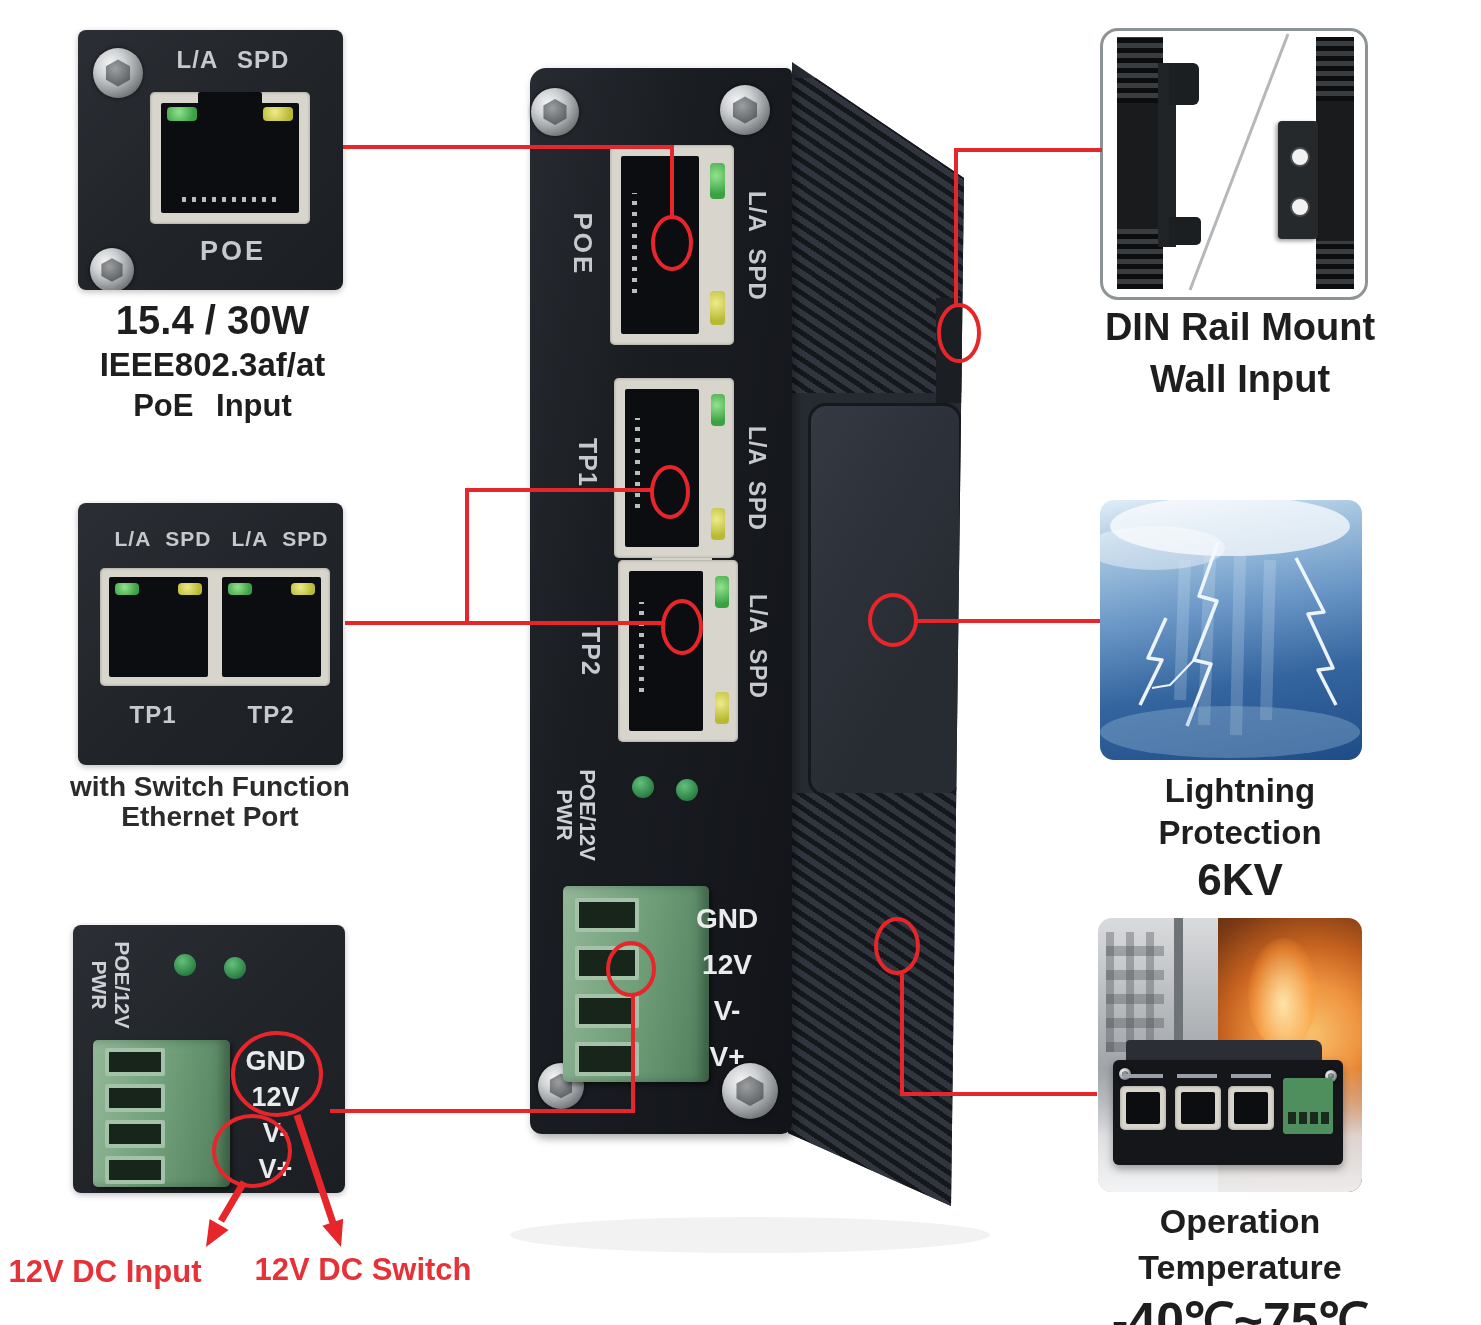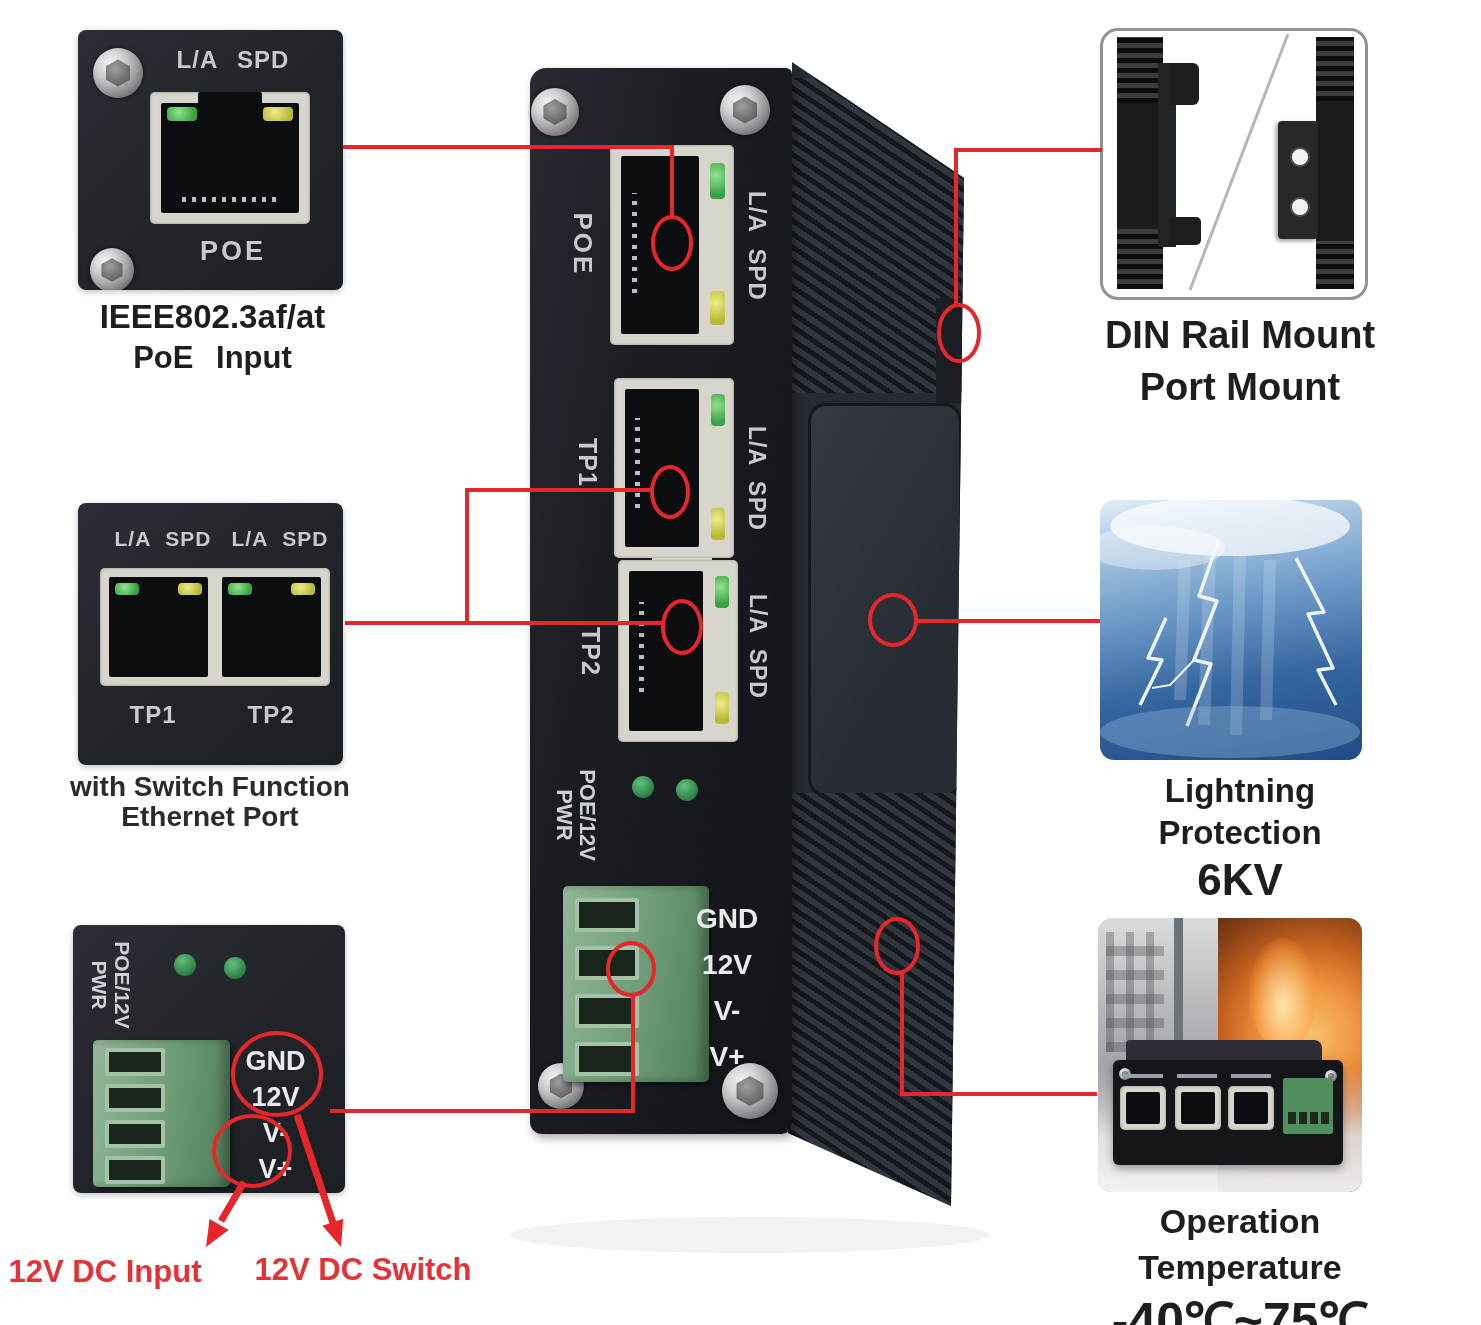--- a/index.html
+++ b/index.html
@@ -45,20 +45,21 @@
     <div class="rj45" style="left:72px;top:62px;width:160px;height:132px;">
       <div class="port" style="left:11px;top:11px;right:11px;bottom:11px;"></div>
       <div class="port" style="left:48px;top:0;width:64px;height:14px;"></div>
       <div class="led led-g" style="left:17px;top:15px;width:30px;height:14px;"></div>
       <div class="led led-y" style="right:17px;top:15px;width:30px;height:14px;"></div>
       <div class="pins-h" style="left:32px;bottom:22px;width:98px;"></div>
     </div>
     <div class="plabel" style="left:60px;top:206px;width:190px;font-size:27px;letter-spacing:3px;">POE</div>
   </div>
   <div class="cap" style="left:40px;top:296px;width:345px;">
+    <div style="font-size:40px;line-height:48px;">15.4 / 30W</div>
     <div style="font-size:33px;line-height:42px;">IEEE802.3af/at</div>
     <div style="font-size:31px;line-height:40px;word-spacing:14px;">PoE Input</div>
   </div>
 
   <div class="panel" style="left:78px;top:503px;width:265px;height:262px;">
     <div class="plabel" style="left:20px;top:24px;width:130px;font-size:21px;word-spacing:8px;">L/A SPD</div>
     <div class="plabel" style="left:137px;top:24px;width:130px;font-size:21px;word-spacing:8px;">L/A SPD</div>
     <div class="rj45" style="left:22px;top:65px;width:230px;height:118px;">
       <div class="port" style="left:9px;top:9px;width:99px;height:100px;"></div>
       <div class="port" style="left:122px;top:9px;width:99px;height:100px;"></div>
@@ -173,23 +174,23 @@
     <div class="abs" style="left:66px;top:186px;width:32px;height:28px;background:#1c1f22;border-radius:0 5px 5px 0;"></div>
     <div class="abs" style="left:213px;top:6px;width:38px;height:252px;background:#191b1d;">
       <div class="abs" style="left:0;top:0;width:100%;height:64px;background:repeating-linear-gradient(0deg,#0c0d0e 0 5px,#3a3d40 5px 10px);"></div>
       <div class="abs" style="left:0;bottom:0;width:100%;height:48px;background:repeating-linear-gradient(0deg,#0c0d0e 0 5px,#3a3d40 5px 10px);"></div>
     </div>
     <div class="abs" style="left:175px;top:90px;width:40px;height:118px;background:#26292c;border-radius:4px;box-shadow:-2px 2px 4px rgba(0,0,0,.4);">
       <div class="abs" style="left:12px;top:26px;width:16px;height:16px;border-radius:50%;background:#f2f2f2;border:2px solid #4a4d50;"></div>
       <div class="abs" style="left:12px;top:76px;width:16px;height:16px;border-radius:50%;background:#f2f2f2;border:2px solid #4a4d50;"></div>
     </div>
   </div>
-  <div class="cap" style="left:1085px;top:308px;width:310px;">
+  <div class="cap" style="left:1085px;top:300px;width:310px;">
     <div style="font-size:38px;line-height:55px;">DIN Rail Mount</div>
-    <div style="font-size:38px;line-height:48px;">Port Mount</div>
+    <div style="font-size:38px;line-height:48px;">Wall Input</div>
   </div>
 
   <div class="box" style="left:1100px;top:500px;width:262px;height:260px;
        background:linear-gradient(170deg,#e2eef8 0%,#a9c8e2 16%,#6a97c6 42%,#35659f 68%,#1e4c86 100%);">
     <svg width="262" height="260" viewBox="0 0 262 260" style="position:absolute;left:0;top:0;">
       <ellipse cx="130" cy="26" rx="120" ry="30" fill="#ffffff" opacity="0.7"></ellipse>
       <ellipse cx="55" cy="48" rx="70" ry="22" fill="#ffffff" opacity="0.4"></ellipse>
       <g stroke="#dcecfa" stroke-width="12" opacity="0.22">
         <line x1="110" y1="55" x2="104" y2="225"></line>
           <line x1="140" y1="55" x2="136" y2="235"></line>

